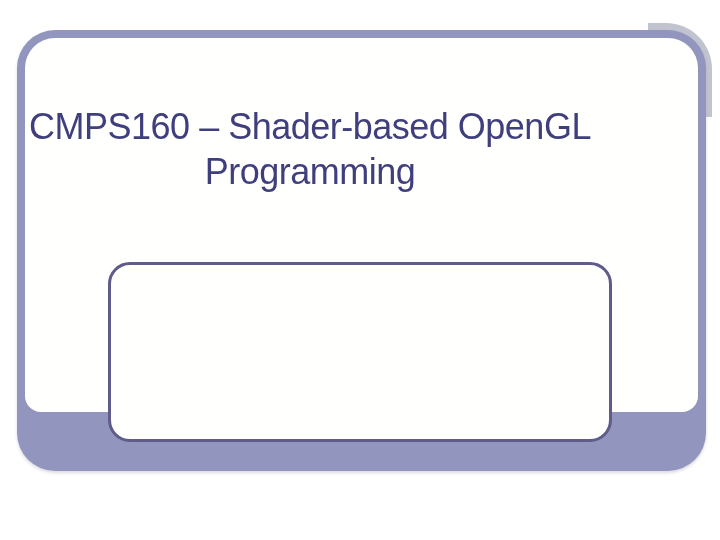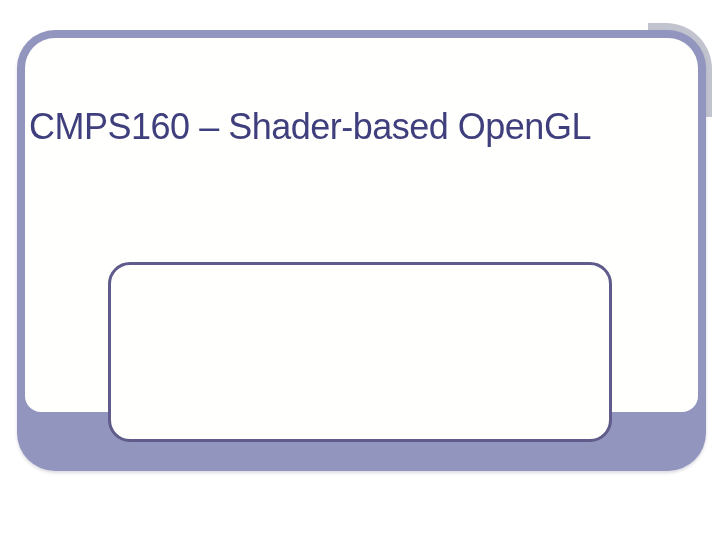--- a/index.html
+++ b/index.html
@@ -85,17 +85,18 @@
 <div class="canvas">
 
   <div class="corner-shadow"></div>
 
   <div class="slide-frame">
     <div class="slide-surface"></div>
   </div>
 
   <h1 class="slide-title">
     <span class="title-line">CMPS160 – Shader-based OpenGL</span>
+    <span class="title-line">Programming</span>
   </h1>
 
   <div class="content-box"></div>
 
 </div>
 
 </body></html>

